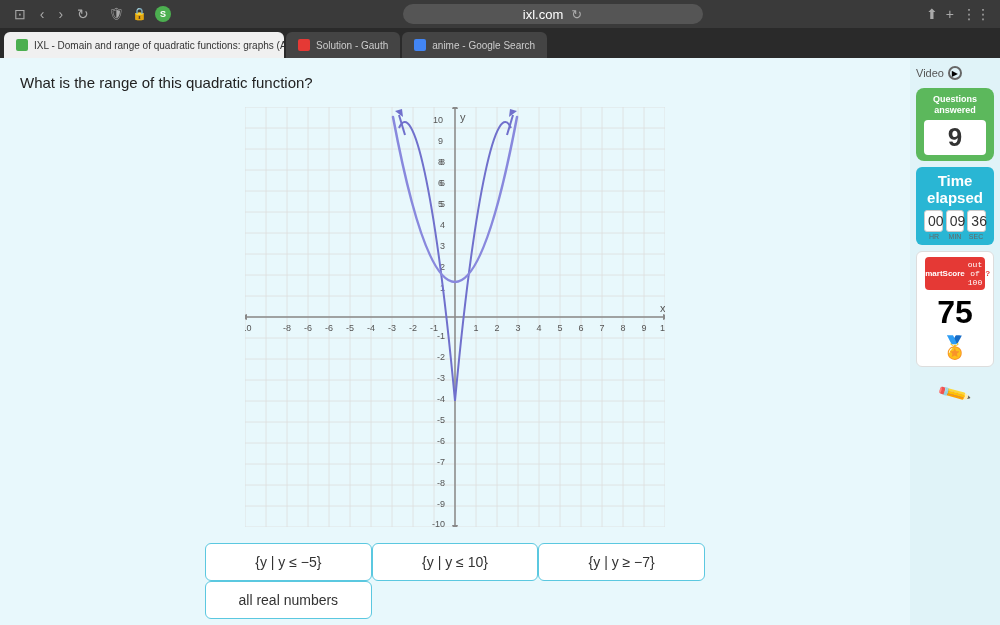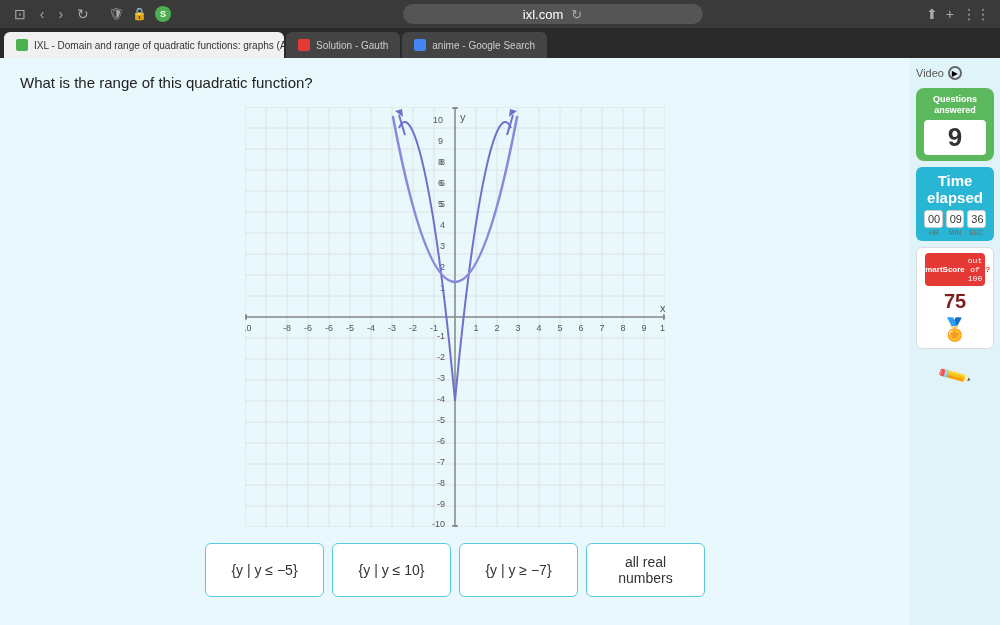--- a/index.html
+++ b/index.html
@@ -122,22 +122,22 @@
     .graph-container {
       position: relative;
       width: 420px;
       height: 420px;
       margin: 0 auto 16px auto;
     }
 
     
     .answer-choices {
       display: grid;
-      grid-template-columns: 1fr 1fr 1fr 1fr;
-      gap: 8px;
+      grid-template-columns: 1fr 1fr 1fr;
+      gap: 0;
       max-width: 500px;
       margin: 0 auto;
     }
     .answer-btn {
       border: 1.5px solid #5bc8e0;
       background: white;
       border-radius: 6px;
       padding: 10px 16px;
       font-size: 14px;
       color: #333;
@@ -208,21 +208,21 @@
       display: flex;
       gap: 3px;
       margin-top: 4px;
       justify-content: center;
     }
     .time-cell {
       background: white;
       border: 1px solid #ccc;
       border-radius: 3px;
       padding: 2px 3px;
-      font-size: 11px;
+      font-size: 14px;
       color: #333;
       text-align: center;
       min-width: 18px;
     }
     .time-labels {
       display: flex;
       gap: 3px;
       justify-content: center;
       margin-top: 1px;
     }
@@ -249,23 +249,23 @@
       align-items: center;
       justify-content: center;
       gap: 3px;
     }
     .smartscore-header .label {
       font-size: 8px;
       color: white;
       font-weight: bold;
     }
     .smartscore-number {
-      font-size: 20px;
+      font-size: 32px;
       font-weight: bold;
-      color: #7f1d1d;
+      color: #000000;
       margin: 4px 0;
     }
     .medal-icon {
       font-size: 22px;
       margin-top: 2px;
     }
 
     .pencil-btn {
       background: none;
       border: none;

